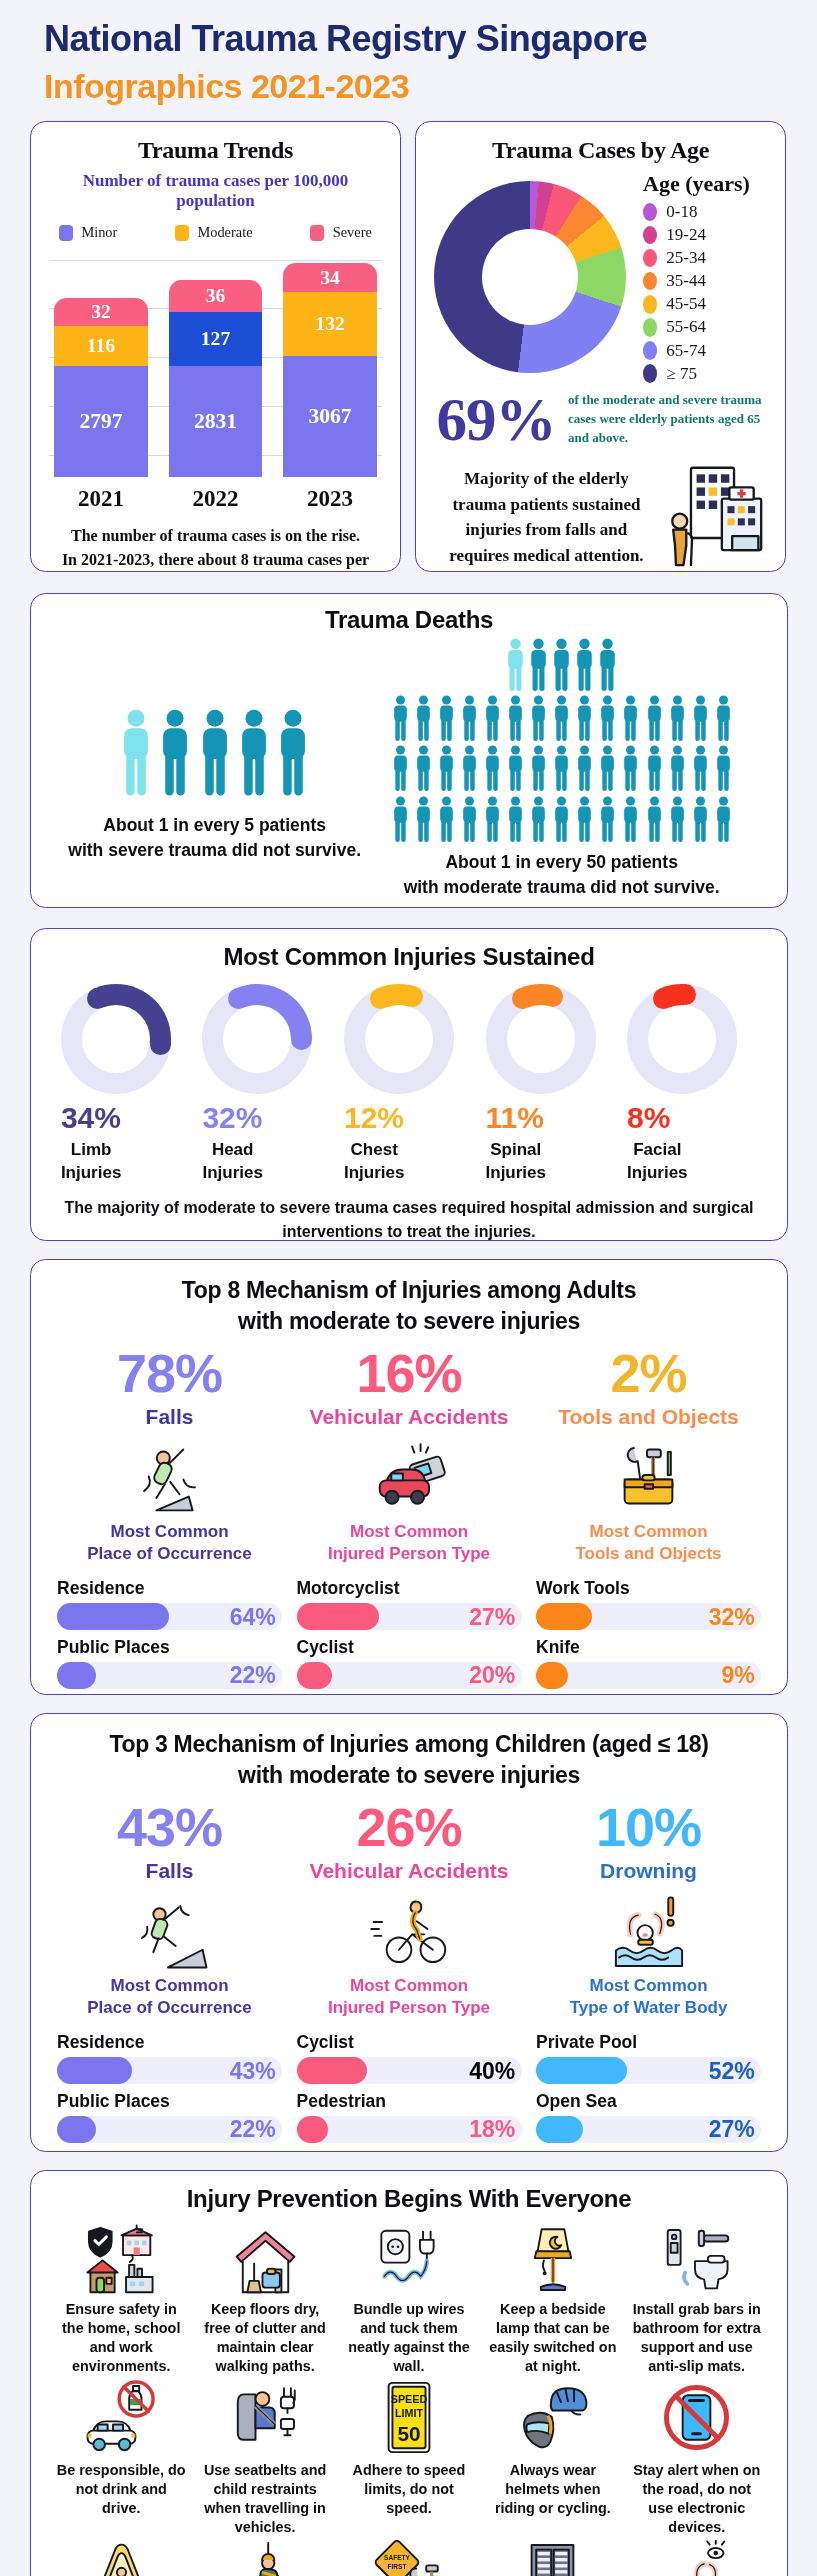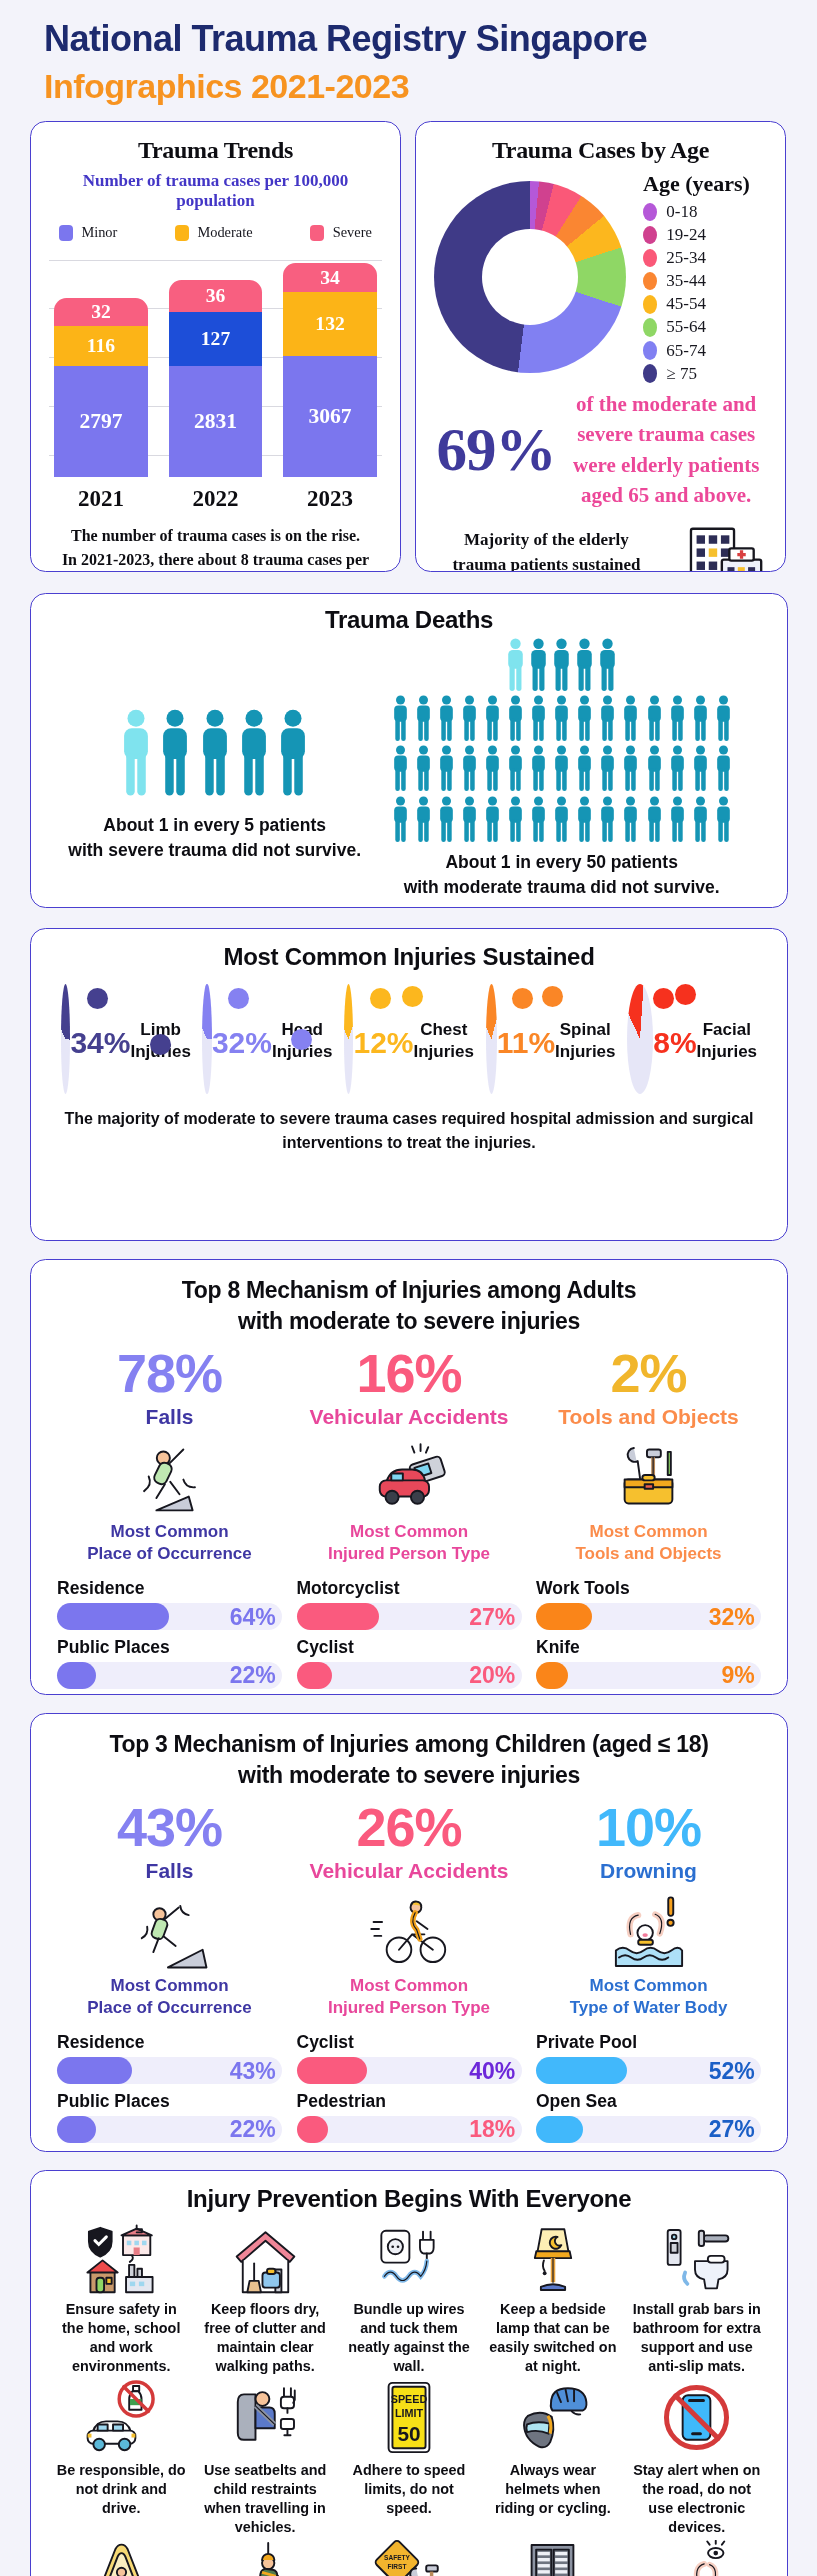--- a/index.html
+++ b/index.html
@@ -34,35 +34,35 @@
   .age-flex{display:flex;margin-top:7.2px;align-items:center;}
   .donut{position:relative;width:192px;height:192px;border-radius:50%;flex:none;margin-left:-3.1px;}
   .donut::after{content:"";position:absolute;inset:48px;background:#fff;border-radius:50%;}
   .age-legend{margin-left:17.5px;}
   .age-legend-title{font-size:22px;font-weight:800;color:#0d0d12;margin-bottom:5.2px;}
   .age-li{display:flex;align-items:center;gap:9.3px;margin-top:3.1px;}
   .age-sw{width:14px;height:18.5px;border-radius:50%;flex:none;}
   .age-lbl{font-size:17px;color:#17171f;}
   .stat-row{display:flex;align-items:center;margin-top:5.2px;gap:12.4px;}
   .stat-big{font-size:61px;font-weight:800;color:#3f3a9b;letter-spacing:-1px;line-height:1;}
-  .stat-text{font-size:21px;font-weight:800;color:#ec4899;text-align:center;line-height:1.45;flex:1;}
+  .stat-text{font-size:13px;font-weight:800;color:#0f766e;line-height:1.45;flex:1;}
   .age-cap-row{display:flex;align-items:center;margin-top:13.4px;gap:5.2px;}
   .age-cap{font-size:17px;font-weight:800;color:#0d0d12;text-align:center;line-height:1.5;flex:1;}
   .hosp{width:103px;height:108px;flex:none;}
   
   .box-deaths{margin-top:20.6px;height:315px;padding:12.4px 31px;}
   .deaths-flex{display:flex;margin-top:4.1px;}
   .dcol-l{width:44%;display:flex;flex-direction:column;align-items:center;}
   .dcol-r{width:56%;display:flex;flex-direction:column;align-items:center;}
   .person-row{display:flex;justify-content:center;}
   .dcap{font-size:17.5px;font-weight:800;text-align:center;line-height:1.45;white-space:pre-line;color:#0d0d12;}
   
   .box-inj{margin-top:20.6px;height:313px;padding:13.4px 20.6px;}
   .rings-row{display:flex;justify-content:space-between;margin-top:13.4px;padding:0 9.3px;}
-  .ring-col{width:130px;display:flex;align-items:center;}
+  .ring-col{width:130px;display:flex;flex-direction:column;align-items:flex-start;}
   .ring{position:relative;width:110px;height:110px;border-radius:50%;}
   .ring-hole{position:absolute;inset:21px;background:#fff;border-radius:50%;}
   .cap-dot{position:absolute;border-radius:50%;}
   .ring-pct{font-size:30px;font-weight:800;margin-top:7.2px;}
   .ring-lbl{font-size:17px;font-weight:800;color:#0d0d12;text-align:center;line-height:1.3;margin-top:4.1px;white-space:pre-line;}
   
   .box-mech{margin-top:18px;padding:14.4px 26px;}
   .box-adults{height:436px;}
   .box-children{height:439px;}
   .mech-title{font-size:23px;font-weight:800;color:#0d0d12;text-align:center;line-height:1.35;letter-spacing:-0.3px;}
@@ -820,21 +820,21 @@
   <path d="M130 76 L158 96" fill="none" stroke="#17171f" stroke-width="5" stroke-linecap="round" stroke-linejoin="round"></path>
               </svg>
             </div>
             <div class="mcol-sub" style="color:#e8479b">Most Common
 Injured Person Type</div>
             <div class="mbars">
               <div class="mbar-row">
         <div class="mbar-lbl">Cyclist</div>
         <div class="mtrack">
           <div class="mfill" style="width:31.200000000000003%;background:#fa5a7e"></div>
-          <span class="mpct" style="color:#6d28d9">40%</span>
+          <span class="mpct" style="color:#000000">40%</span>
         </div>
               </div>
               <div class="mbar-row">
         <div class="mbar-lbl">Pedestrian</div>
         <div class="mtrack">
           <div class="mfill" style="width:14.040000000000001%;background:#fa5a7e"></div>
           <span class="mpct" style="color:#fa5a7e">18%</span>
         </div>
               </div>
               <div class="mbar-row">

